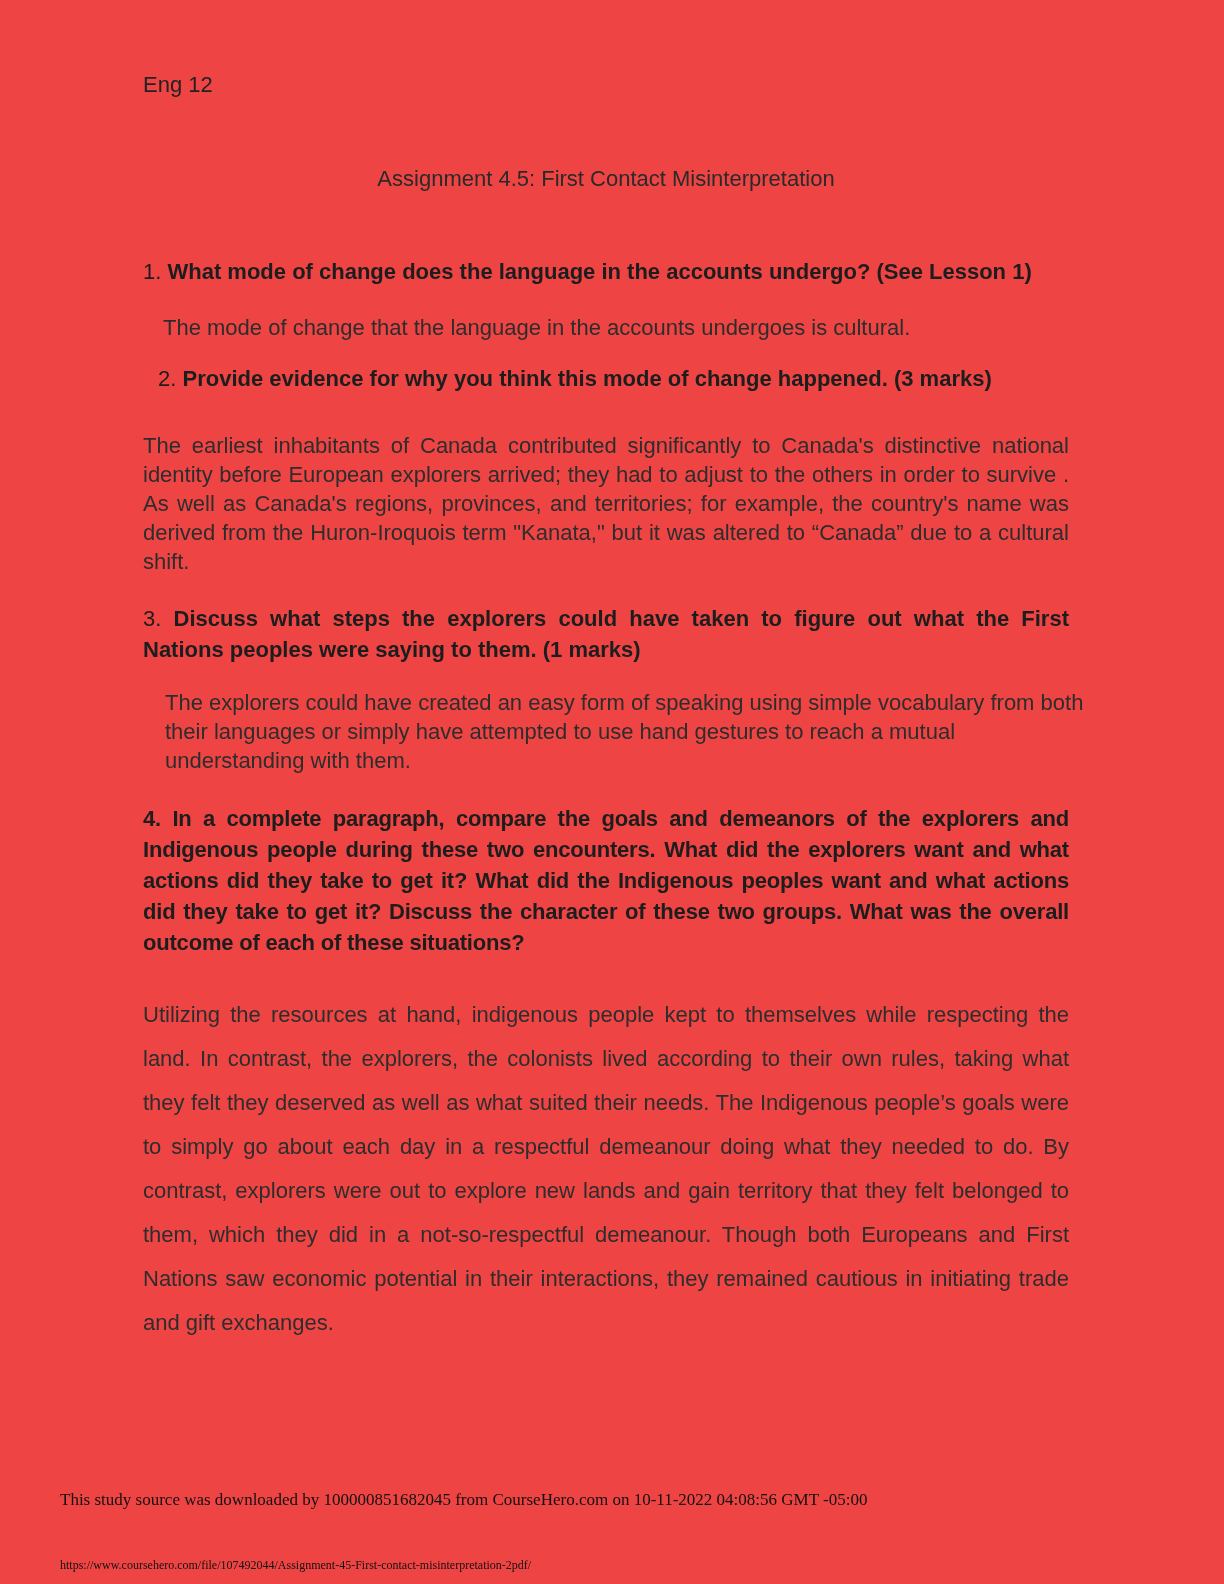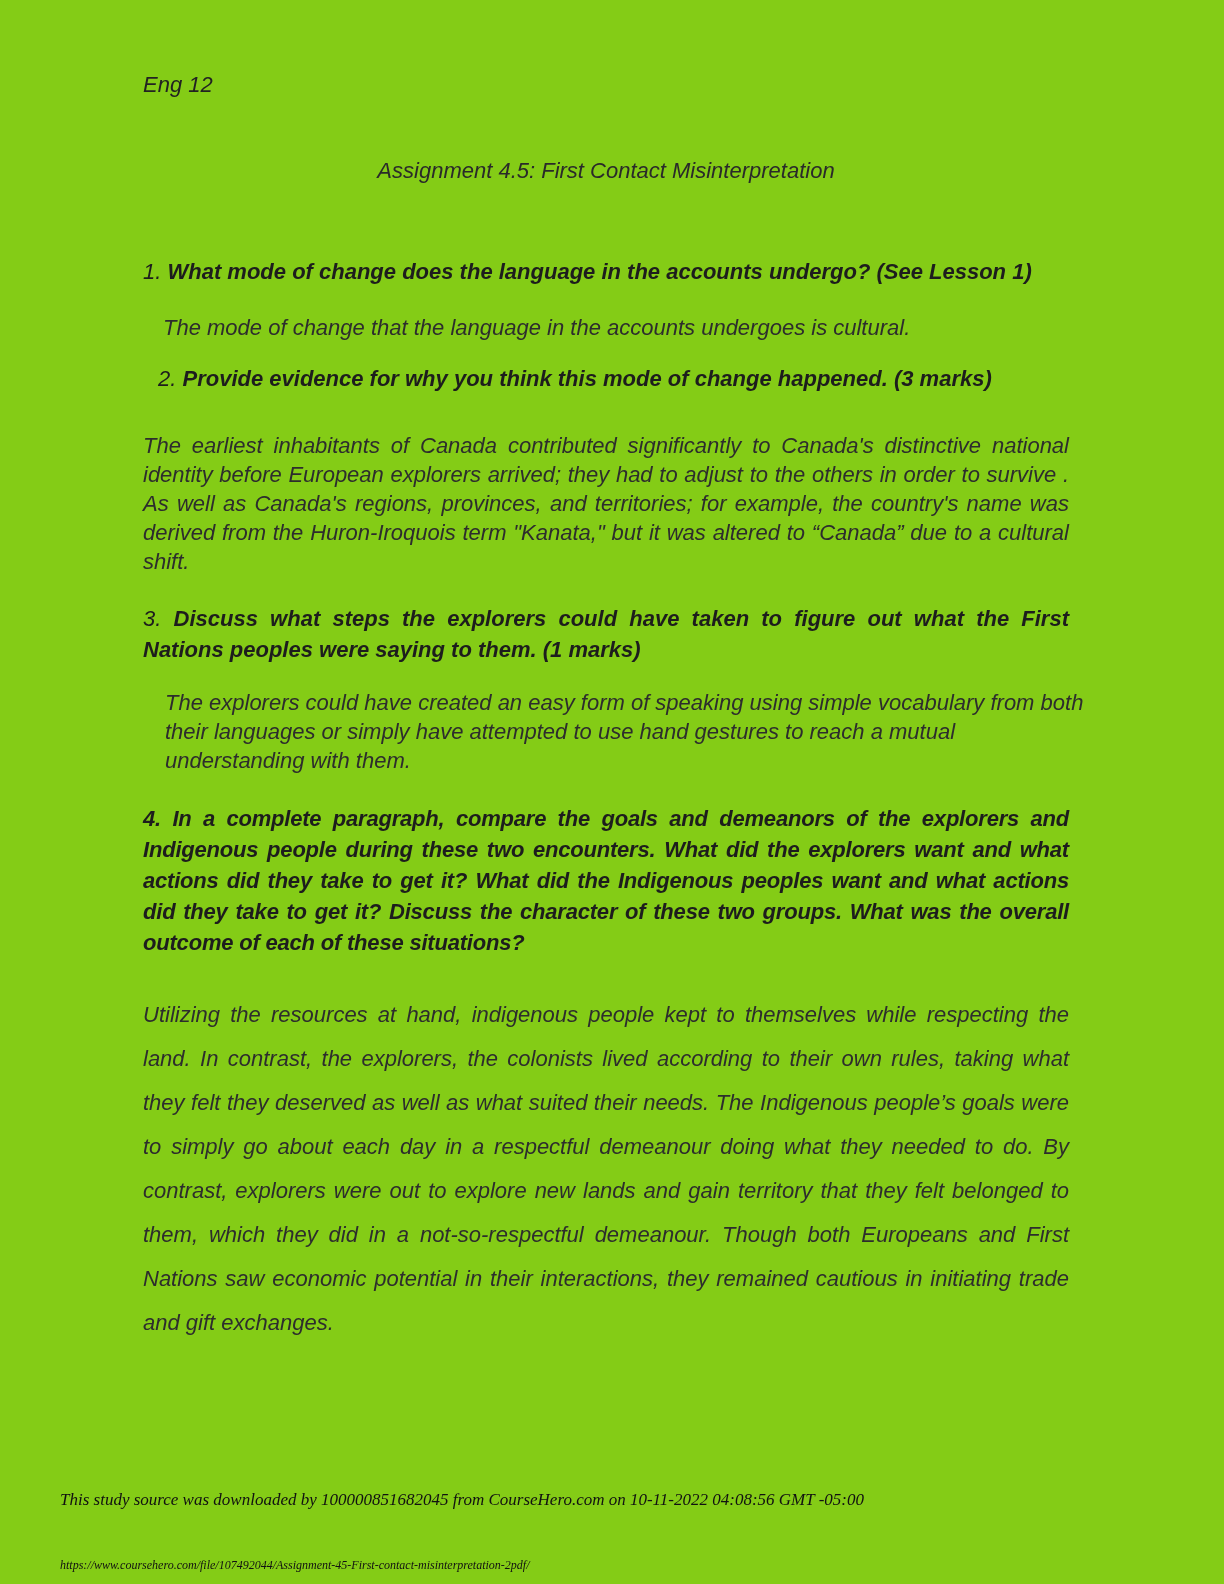--- a/index.html
+++ b/index.html
@@ -5,30 +5,30 @@
   * { margin: 0; padding: 0; box-sizing: border-box; }
   html, body { background: #ffffff; }
   body {
     width: 1224px;
     height: 1584px;
     position: relative;
     font-family: "Liberation Sans", "DejaVu Sans", sans-serif;
     color: #262626;
     overflow: hidden;
   }
-  .page { position: absolute; inset: 0; background: #84cc16; font-style: italic; }
+  .page { position: absolute; inset: 0; background: #ef4444; }
   .block { position: absolute; left: 143px; width: 926px; }
 
   .course-label {
     top: 72px;
     font-size: 22px;
     color: #222;
   }
   .doc-title {
-    top: 158px;
+    top: 166px;
     text-align: center;
     font-size: 22px;
     color: #2a2a2a;
   }
 
   .question {
     font-size: 22px;
     line-height: 31px;
     color: #1d1d1d;
   }

